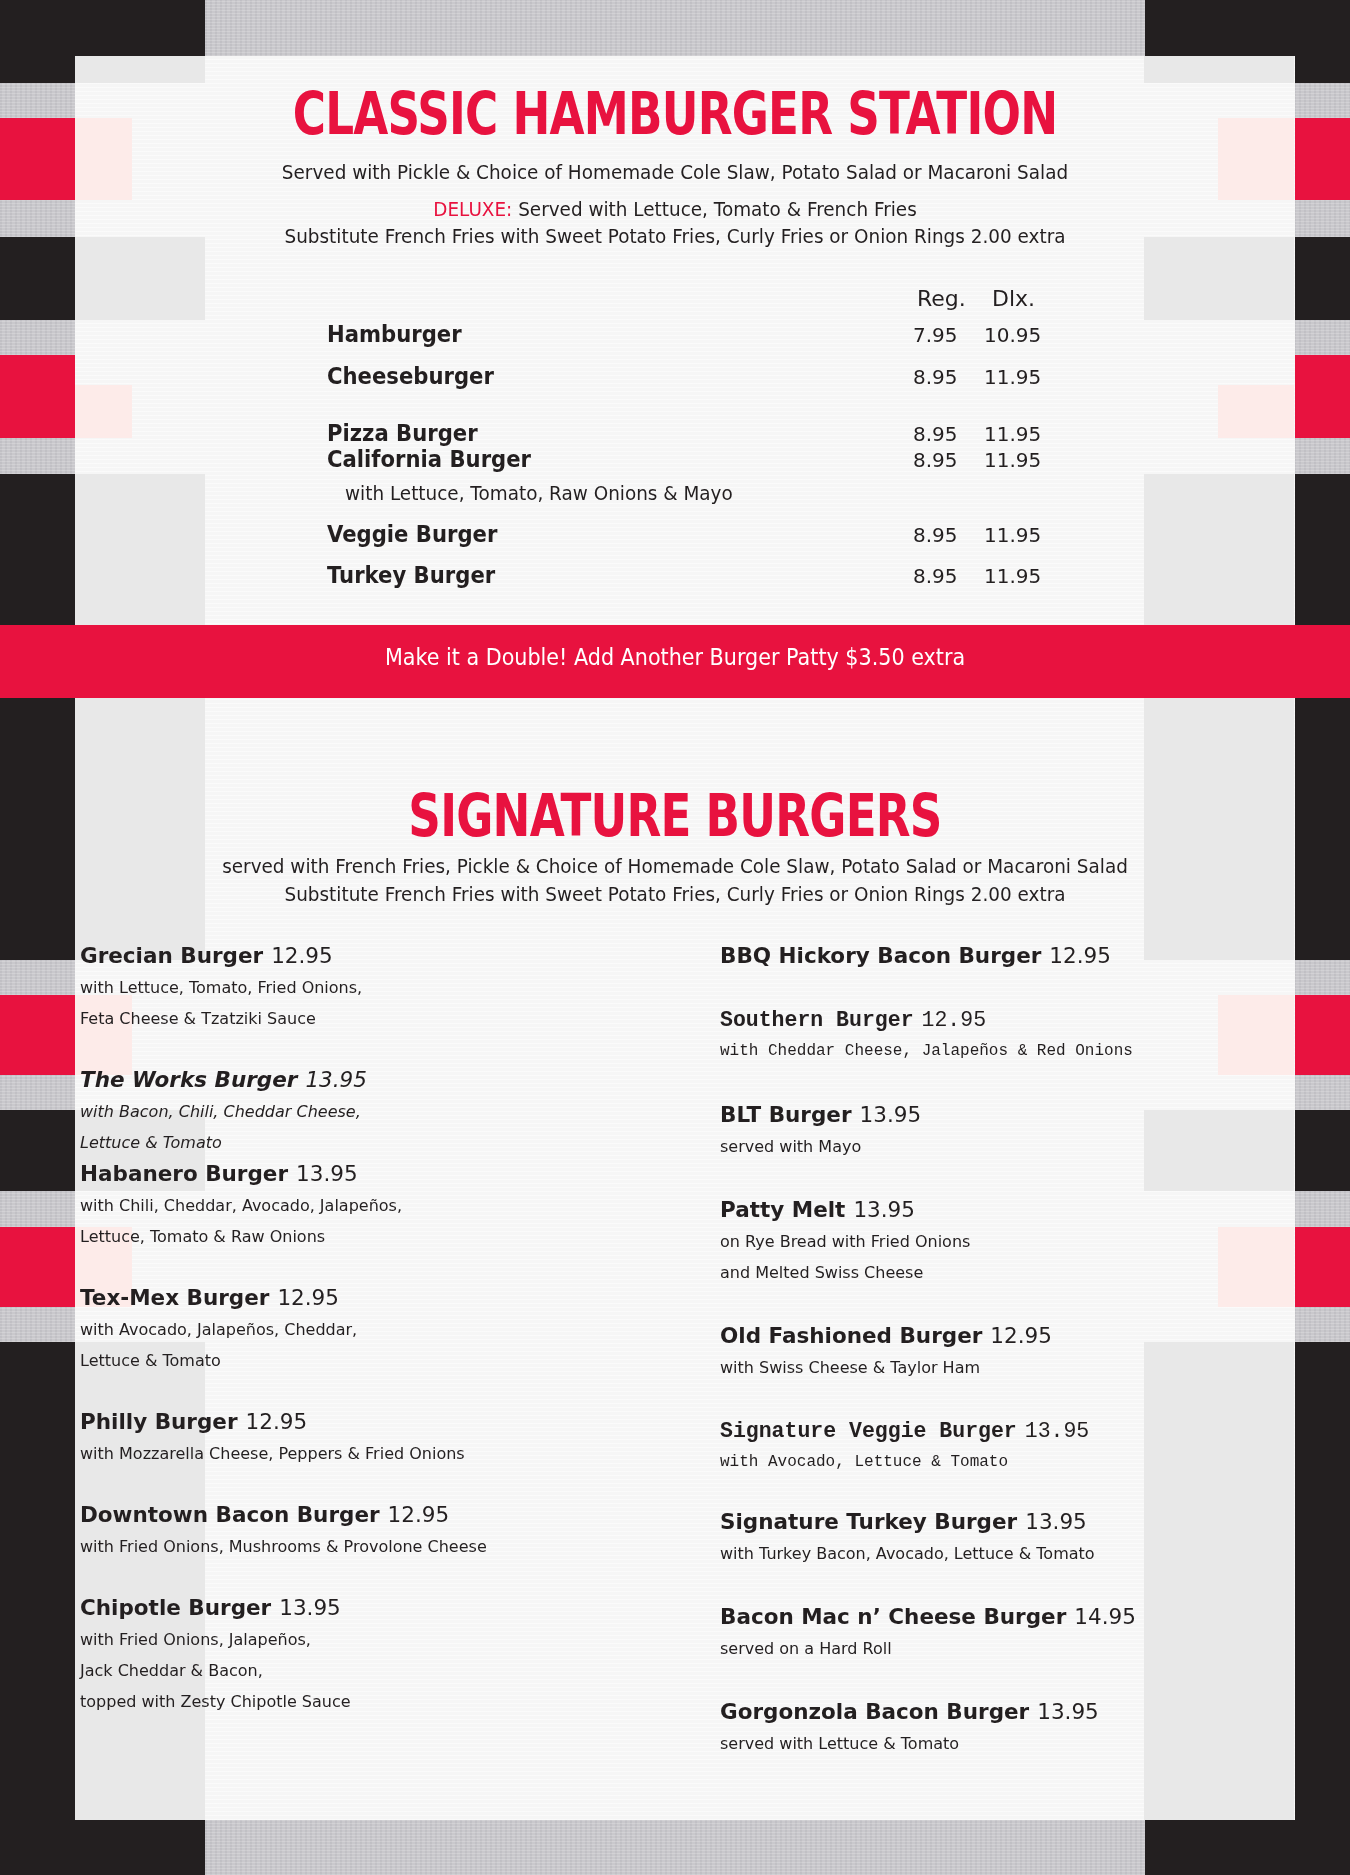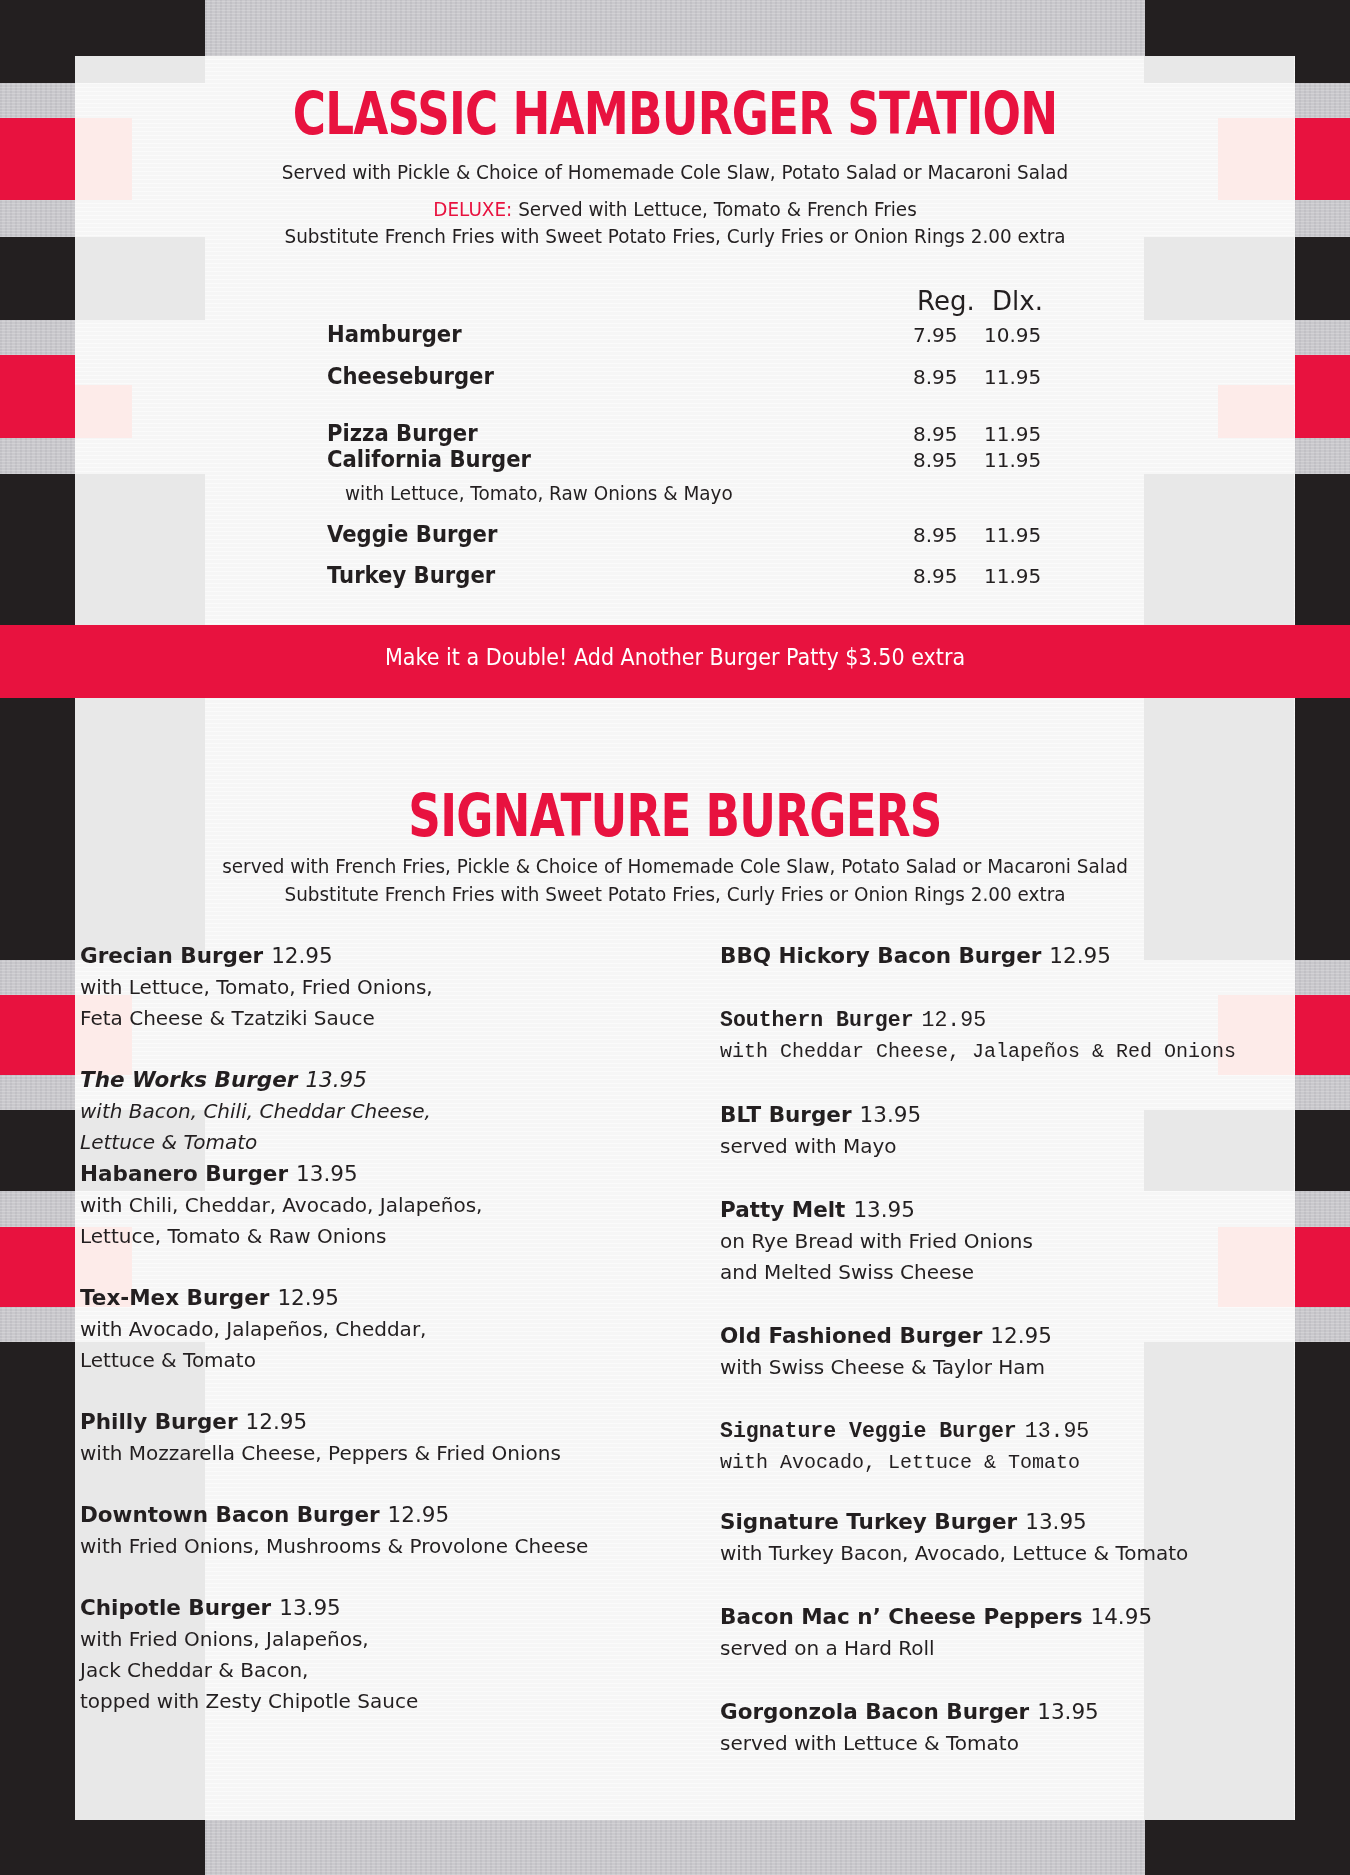--- a/index.html
+++ b/index.html
@@ -44,21 +44,21 @@
 
   .sub {
     position: absolute; left: 0; width: 1350px; text-align: center;
     font-size: 20px; color: #231f20;
     font-family: "DejaVu Sans", sans-serif;
     transform: scaleX(0.92);
   }
   .sub .red-word { color: #e8123f; }
 
   .price-head {
-    position: absolute; font-size: 26px; font-family: "DejaVu Sans", sans-serif;
+    position: absolute; font-size: 22px; font-family: "DejaVu Sans", sans-serif;
   }
   .classic-row {
     position: absolute; left: 327px; width: 730px; height: 32px;
     font-family: "DejaVu Sans", sans-serif;
   }
   .classic-row .name {
     position: absolute; left: 0; top: 0; font-weight: bold; font-size: 23px;
     transform: scaleX(0.92); transform-origin: left;
   }
   .classic-row .reg {
@@ -86,21 +86,21 @@
   .col {
     position: absolute; top: 940px; 
     font-family: "DejaVu Sans", sans-serif;
   }
   .col-left { left: 80px; width: 570px; }
   .col-right { left: 720px; width: 560px; }
   .item { display: block; }
   .item .hd { font-size: 21.5px; line-height: 32px; white-space: nowrap; }
   .item .hd b { font-weight: bold; }
   .item .hd .price { font-weight: normal; margin-left: 8px; }
-  .item .ds { font-size: 20px; line-height: 31px; white-space: nowrap; }
+  .item .ds { font-size: 16px; line-height: 31px; white-space: nowrap; }
 </style>
 </head>
 <body>
 
 <div>
 
   <div class="abs bg-texture" style="left:205px;top:0;width:940px;height:56px;"></div>
   <div class="abs bg-texture" style="left:205px;top:1820px;width:940px;height:55px;"></div>
 
   <div class="abs black" style="left:0;top:0;width:75px;height:83px;"></div>
@@ -275,21 +275,21 @@
     </div>
     <div class="item" style="margin-bottom:28px;font-family:Liberation Mono, monospace;">
       <div class="hd"><b>Signature Veggie Burger</b><span class="price">13.95</span></div>
       <div class="ds">with Avocado, Lettuce &amp; Tomato</div>
     </div>
     <div class="item" style="margin-bottom:32px;">
       <div class="hd"><b>Signature Turkey Burger</b><span class="price">13.95</span></div>
       <div class="ds">with Turkey Bacon, Avocado, Lettuce &amp; Tomato</div>
     </div>
     <div class="item" style="margin-bottom:32px;">
-      <div class="hd"><b>Bacon Mac n’ Cheese Peppers</b><span class="price">14.95</span></div>
+      <div class="hd"><b>Bacon Mac n’ Cheese Burger</b><span class="price">14.95</span></div>
       <div class="ds">served on a Hard Roll</div>
     </div>
     <div class="item">
       <div class="hd"><b>Gorgonzola Bacon Burger</b><span class="price">13.95</span></div>
       <div class="ds">served with Lettuce &amp; Tomato</div>
     </div>
   </div>
 </section>
 
 </body></html>

